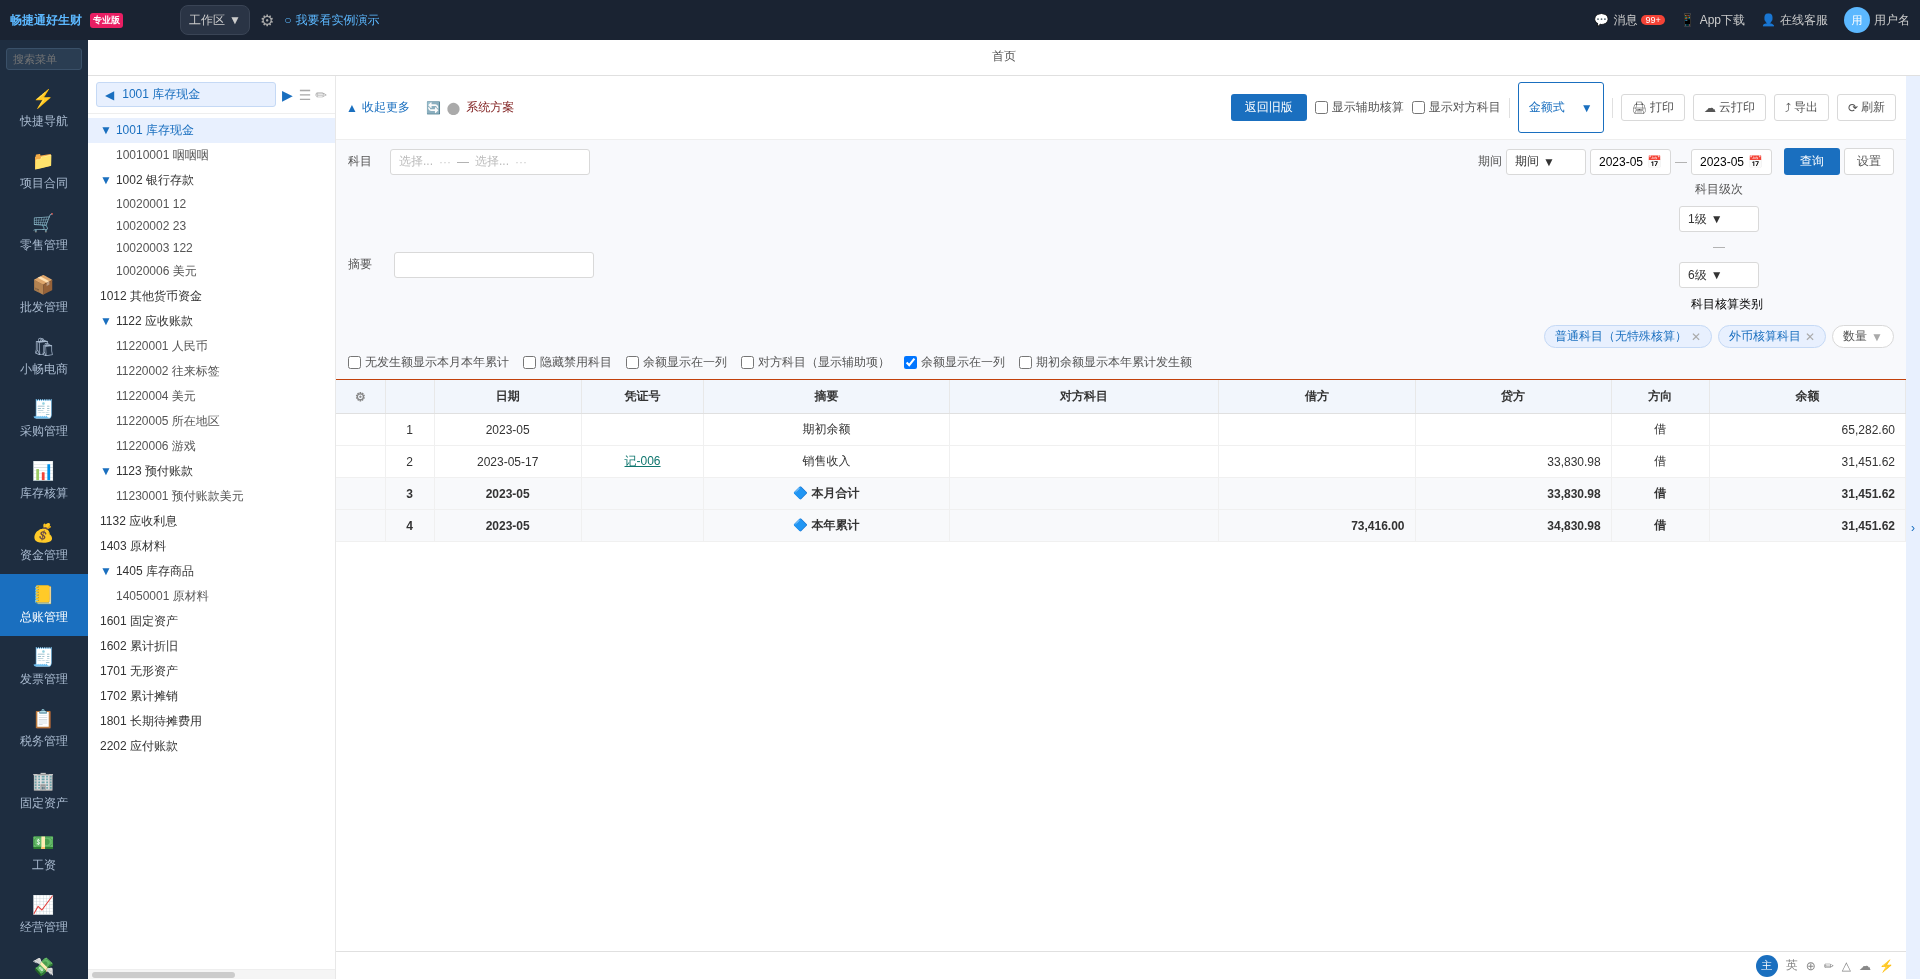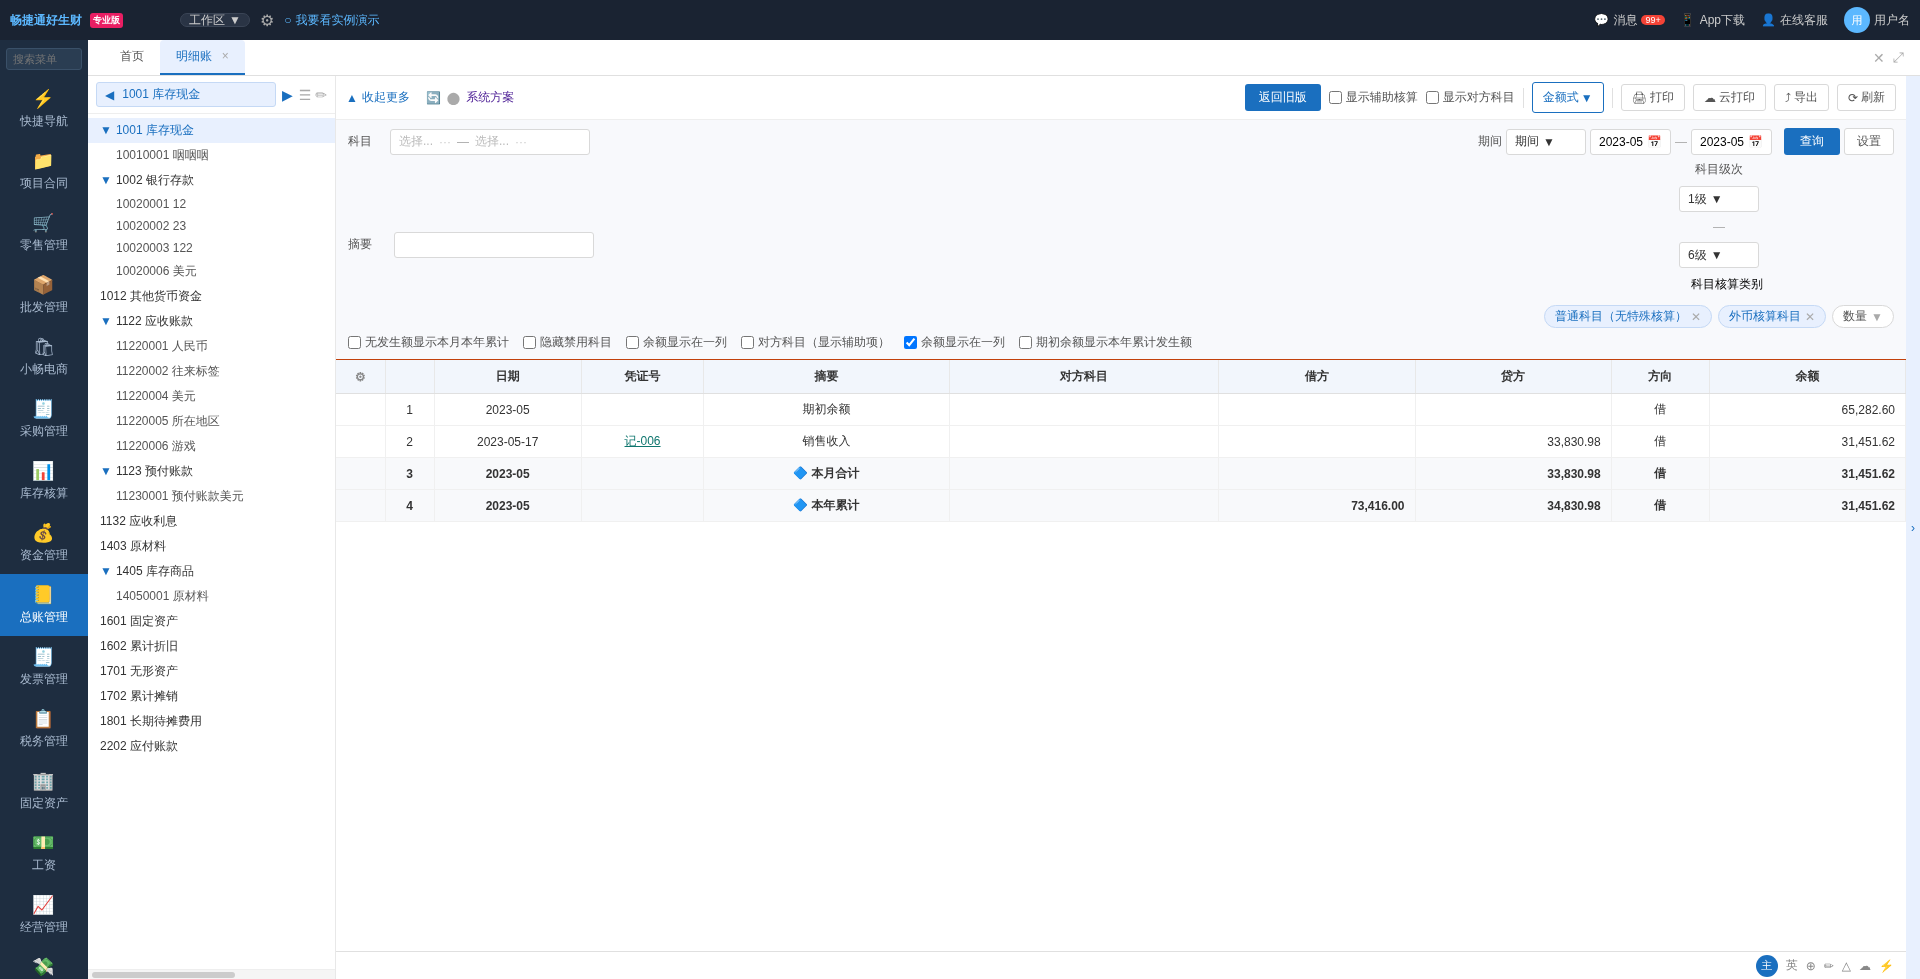--- a/index.html
+++ b/index.html
@@ -5,21 +5,21 @@
     * { box-sizing: border-box; margin: 0; padding: 0; font-family: 'Microsoft YaHei', Arial, sans-serif; font-size: 12px; }
     body { background: #f0f2f5; width: 1920px; min-height: 979px; overflow: hidden; }
 
     
     .top-bar {
       display: flex; align-items: center; background: #1a2332; color: #fff;
       height: 40px; padding: 0 10px; gap: 10px;
     }
     .top-bar-logo { display: flex; align-items: center; gap: 6px; font-size: 14px; font-weight: bold; color: #5cb8ff; min-width: 160px; }
     .top-bar-logo .badge { background: #e91e63; color: #fff; font-size: 9px; padding: 1px 3px; border-radius: 3px; margin-left: 2px; }
-    .top-bar-select { background: #2a3445; border: 1px solid #3a4455; color: #ccc; padding: 2px 8px; border-radius: 8px; height: 14px; display: flex; align-items: center; gap: 4px; cursor: pointer; }
+    .top-bar-select { background: #2a3445; border: 1px solid #3a4455; color: #ccc; padding: 2px 8px; border-radius: 8px; height: 30px; display: flex; align-items: center; gap: 4px; cursor: pointer; }
     .top-bar-gear { color: #aaa; cursor: pointer; font-size: 16px; }
     .top-bar-demo { display: flex; align-items: center; gap: 4px; color: #5cb8ff; cursor: pointer; }
     .top-bar-right { display: flex; align-items: center; gap: 16px; margin-left: auto; }
     .top-bar-btn { display: flex; align-items: center; gap: 4px; color: #ccc; cursor: pointer; font-size: 12px; }
     .top-bar-btn .notif-badge { background: #f44336; color: #fff; border-radius: 8px; font-size: 9px; padding: 0 4px; }
     .top-bar-avatar { width: 26px; height: 26px; background: #5cb8ff; border-radius: 50%; display: flex; align-items: center; justify-content: center; font-size: 11px; color: #fff; }
 
     
     .main-layout { display: flex; height: calc(979px - 40px); }
 
@@ -28,21 +28,21 @@
     .sidebar-item { width: 100%; text-align: center; padding: 10px 4px; cursor: pointer; font-size: 12px; color: #aabbd0; display: flex; flex-direction: column; align-items: center; gap: 3px; }
     .sidebar-item.active { background: #1a6fbf; color: #fff; }
     .sidebar-item .s-icon { font-size: 18px; }
     .sidebar-search { padding: 8px 6px; width: 100%; }
     .sidebar-search input { width: 100%; background: #2a3d52; border: 1px solid #3a5068; color: #ccc; border-radius: 3px; padding: 4px 6px; font-size: 11px; }
 
     
     .content-area { flex: 1; display: flex; flex-direction: column; background: #f0f2f5; overflow: hidden; }
 
     
-    .tab-bar { display: flex; align-items: center; background: #fff; border-bottom: 1px solid #e0e0e0; height: 36px; padding: 0 16px; gap: 0; }
+    .tab-bar { display: flex; align-items: center; background: #fff; border-bottom: 1px solid #e0e0e0; height: 36px; padding: 0 27px; gap: 17px; flex-direction: column; }
     .tab-item { padding: 8px 16px; cursor: pointer; font-size: 13px; color: #555; border-bottom: 2px solid transparent; }
     .tab-item.active { color: #1a6fbf; border-bottom: 2px solid #1a6fbf; background: #e8f0fe; border-radius: 4px 4px 0 0; }
     .tab-close { margin-left: 6px; color: #aaa; cursor: pointer; }
 
     
     .detail-panel { display: flex; flex: 1; overflow: hidden; }
 
     
     .tree-panel { width: 248px; background: #fff; border-right: 1px solid #e8e8e8; display: flex; flex-direction: column; overflow: hidden; }
     .tree-header { display: flex; align-items: center; padding: 6px 8px; gap: 6px; border-bottom: 1px solid #eee; }
@@ -58,21 +58,21 @@
     .expand-icon { color: #1a6fbf; margin-right: 4px; }
     .tree-scrollbar-bottom { height: 10px; background: #f5f5f5; border-top: 1px solid #eee; display: flex; align-items: center; padding: 0 4px; }
 
     
     .main-panel { flex: 1; display: flex; flex-direction: column; overflow: hidden; }
     .main-toolbar { display: flex; align-items: center; padding: 6px 10px; gap: 8px; background: #fff; border-bottom: 1px solid #eee; }
     .btn-return { background: #1a6fbf; color: #fff; border: none; border-radius: 3px; padding: 5px 14px; cursor: pointer; font-size: 12px; }
     .toolbar-check { display: flex; align-items: center; gap: 4px; color: #555; }
     .toolbar-check input { cursor: pointer; }
     .toolbar-divider { width: 1px; height: 20px; background: #e0e0e0; }
-    .btn-jine { background: #fff; border: 1px solid #1a6fbf; color: #1a6fbf; border-radius: 3px; padding: 6px 10px; cursor: pointer; font-size: 12px; display: flex; align-items: center; gap: 2px; justify-content: center; }
+    .btn-jine { background: #fff; border: 1px solid #1a6fbf; color: #1a6fbf; border-radius: 3px; padding: 16px 10px; cursor: pointer; font-size: 12px; display: flex; align-items: center; gap: 16px; justify-content: center; }
     .btn-toolbar { background: #fff; border: 1px solid #d9d9d9; color: #555; border-radius: 3px; padding: 4px 10px; cursor: pointer; font-size: 12px; display: flex; align-items: center; gap: 3px; }
     .ml-auto { margin-left: auto; }
 
     
     .filter-area { background: #f8f9fc; border-bottom: 1px solid #c2410c; padding: 8px 12px; }
     .filter-row { display: flex; align-items: center; gap: 10px; margin-bottom: 6px; }
     .filter-label { color: #555; min-width: 36px; }
     .filter-input { border: 1px solid #d9d9d9; border-radius: 3px; padding: 3px 8px; background: #fff; color: #333; min-width: 120px; height: 26px; display: flex; align-items: center; }
     .filter-select { border: 1px solid #d9d9d9; border-radius: 3px; padding: 3px 8px; background: #fff; color: #333; height: 26px; display: flex; align-items: center; gap: 4px; min-width: 80px; cursor: pointer; }
     .filter-dash { color: #aaa; }
@@ -93,21 +93,21 @@
     .table-container { flex: 1; overflow: auto; background: #fff; }
     table { width: 100%; border-collapse: collapse; }
     thead th { background: #f2f6fc; color: #333; font-weight: 600; padding: 8px 10px; border-bottom: 1px solid #e0e0e0; border-right: 1px solid #e8e8e8; text-align: center; font-size: 12px; position: sticky; top: 0; z-index: 10; }
     tbody td { padding: 7px 10px; border-bottom: 1px solid #f0f0f0; border-right: 1px solid #f0f0f0; color: #333; font-size: 12px; }
     .td-center { text-align: center; }
     .td-right { text-align: right; }
     .row-bold td { font-weight: bold; background: #f8f9fb; }
     .link-blue { color: #0f766e; cursor: pointer; text-decoration: underline; }
     .th-gear { color: #888; cursor: pointer; }
     .btn-expand { color: #1a6fbf; cursor: pointer; background: none; border: none; font-size: 12px; display: flex; align-items: center; gap: 4px; }
-    .scheme-btn { display: flex; align-items: center; gap: 4px; color: #4c1d95; cursor: pointer; font-size: 12px; background: none; border: none; }
+    .scheme-btn { display: flex; align-items: center; gap: 4px; color: #7f1d1d; cursor: pointer; font-size: 12px; background: none; border: none; }
     .scheme-icon { color: #aaa; cursor: pointer; }
 
     
     .status-bar { height: 28px; background: #fff; border-top: 1px solid #e0e0e0; display: flex; align-items: center; padding: 0 12px; gap: 12px; font-size: 11px; color: #888; }
     .status-btn { background: #1a6fbf; color: #fff; border-radius: 50%; width: 22px; height: 22px; display: flex; align-items: center; justify-content: center; cursor: pointer; font-size: 11px; }
 
     .tree-body::-webkit-scrollbar { width: 6px; }
     .tree-body::-webkit-scrollbar-thumb { background: #ccc; border-radius: 3px; }
 
     .panel-close-btn { cursor: pointer; color: #aaa; font-size: 14px; }

